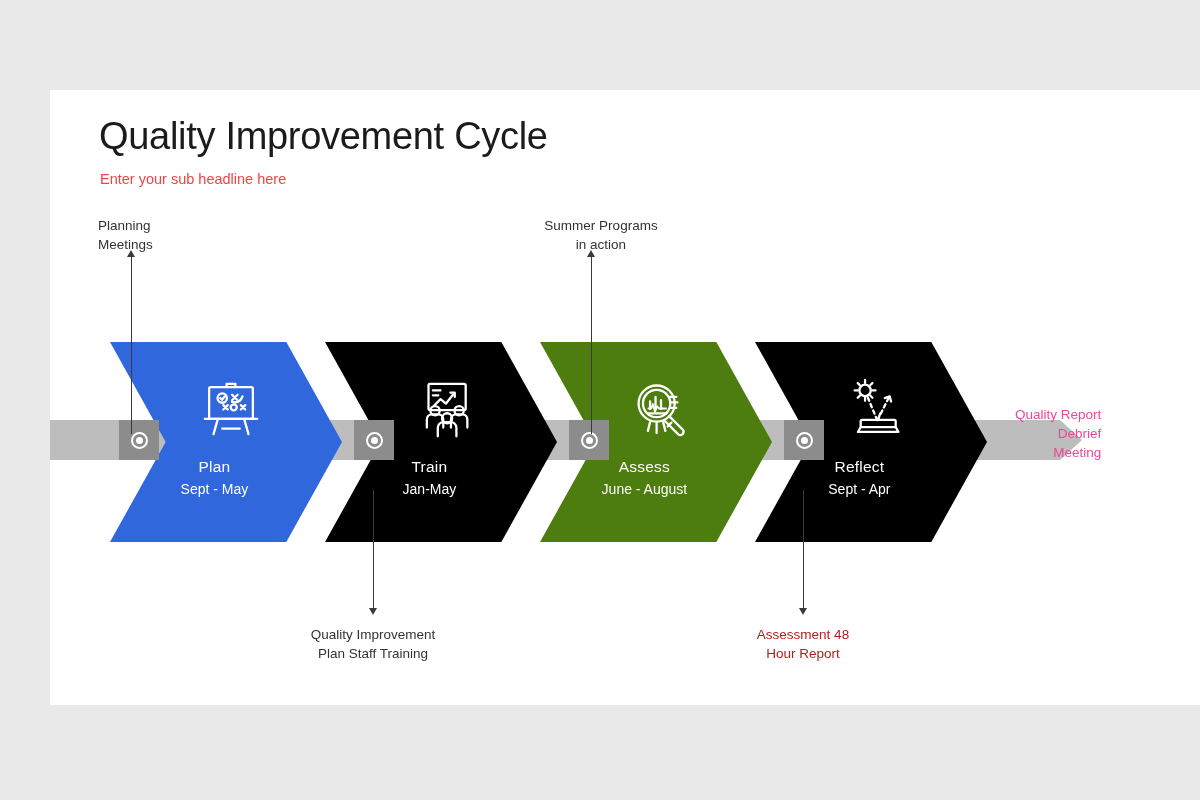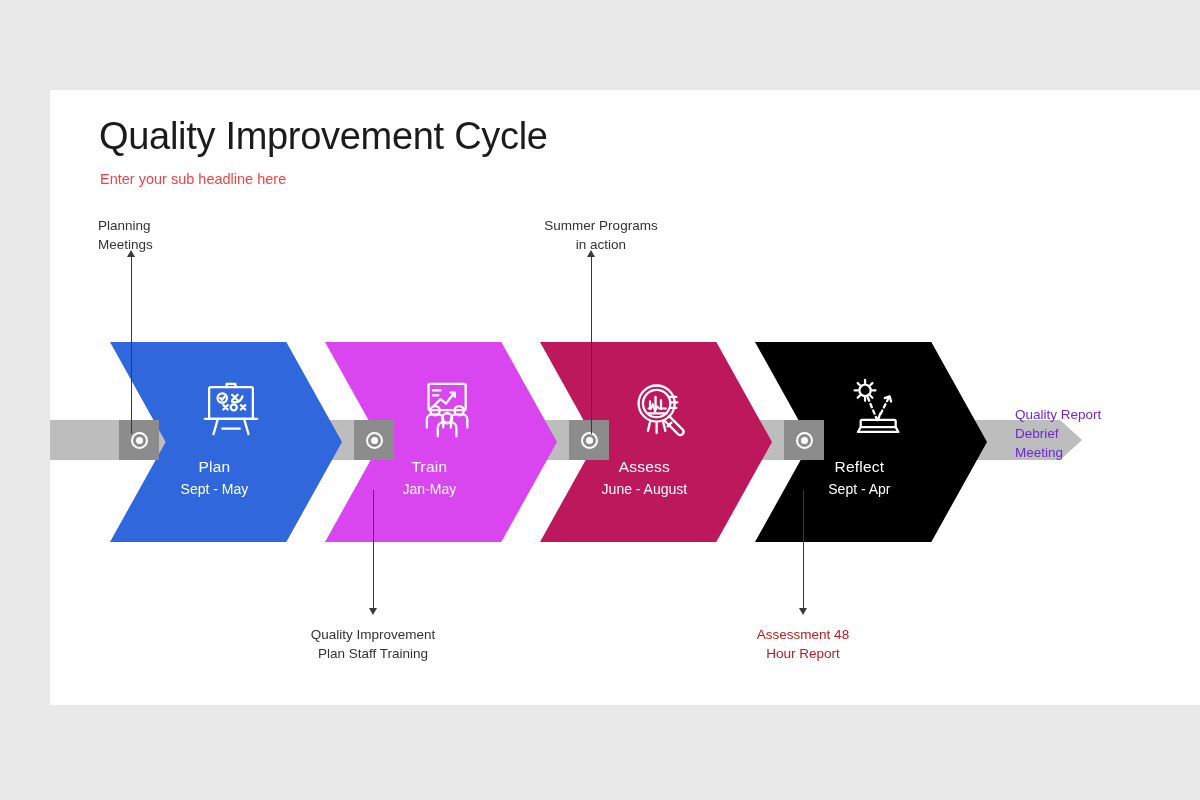--- a/index.html
+++ b/index.html
@@ -124,40 +124,40 @@
         <path d="M41 28.5l4 4M45 28.5l-4 4"></path>
         <path d="M33 25.5c4.5 1.2 8-0.8 9.5-5"></path>
         <path d="M8 41h48"></path>
         <path d="M20 41l-4 14M44 41l4 14M24 50h16"></path>
       </svg>
     </span>
     <div class="chev-label">Plan</div>
     <div class="chev-sub">Sept - May</div>
   </div>
 
-  <div class="chevron" id="chev-1" style="left: 275px; background: #d946ef;">
+  <div class="chevron" id="chev-1" style="left: 275px; background: #000000;">
     <span class="chev-icon">
       <svg viewBox="0 0 64 64" fill="none" stroke="#ffffff" stroke-width="2.1" stroke-linecap="round" stroke-linejoin="round">
         <rect x="16" y="9" width="34" height="24" rx="1.5"></rect>
         <path d="M20 15h7M20 19.5h5"></path>
         <path d="M21 29l6-6 5 4 7-9"></path>
         <path d="M36 17h4v4"></path>
         <circle cx="22" cy="33.5" r="4.2"></circle>
         <path d="M14.5 49v-7.5c0-2.6 2-4.6 4.6-4.6h5.8c2.6 0 4.6 2 4.6 4.6V49"></path>
         <circle cx="44" cy="33.5" r="4.2"></circle>
         <path d="M36.5 49v-7.5c0-2.6 2-4.6 4.6-4.6h5.8c2.6 0 4.6 2 4.6 4.6V49"></path>
         <circle cx="33" cy="40.5" r="4.6"></circle>
         <path d="M24.5 57v-7.8c0-2.9 2.3-5.2 5.2-5.2h6.6c2.9 0 5.2 2.3 5.2 5.2V57"></path>
       </svg>
     </span>
     <div class="chev-label">Train</div>
     <div class="chev-sub">Jan-May</div>
   </div>
 
-  <div class="chevron" id="chev-2" style="left: 490px; background: #be185d;">
+  <div class="chevron" id="chev-2" style="left: 490px; background: #4d7c0f;">
     <span class="chev-icon">
       <svg viewBox="0 0 64 64" fill="none" stroke="#ffffff" stroke-width="2.1" stroke-linecap="round" stroke-linejoin="round">
         <circle cx="28" cy="27" r="16.5"></circle>
         <circle cx="28" cy="27" r="12.5"></circle>
         <path d="M22 32v-7M27 32v-11M32 32v-8"></path>
         <path d="M20 36h17"></path>
         <path d="M20.5 31.5h2.5l1.5-4 2 7 2-5 1.5 2h6.5" stroke-width="1.7"></path>
         <path d="M40 21h6M41 26h6M40.5 31h5.5"></path>
         <path d="M22 44l-2 8M28 45v9M34 44l2 8"></path>
         <path d="M39.5 38.5l12.5 12.5a3 3 0 0 1-4.2 4.2L35.3 42.7"></path>
@@ -216,17 +216,17 @@
   <div class="leader" style="left:323px; top:400px; height:118px;"></div>
   <div class="arrow-down" style="left:319px; top:518px;"></div>
   <div class="callout-text" style="left: 228px; top: 535px; width: 190px; text-align: center; color: rgb(51, 51, 51);">Quality Improvement
 Plan Staff Training</div>
 
   <div class="leader" style="left:753px; top:400px; height:118px;"></div>
   <div class="arrow-down" style="left:749px; top:518px;"></div>
   <div class="callout-text" style="left: 658px; top: 535px; width: 190px; text-align: center; color: #b91c1c;">Assessment 48
 Hour Report</div>
 
-  <div class="callout-text" style="left: 965px; top: 315px; text-align: left; color: #6d28d9;">Quality Report
+  <div class="callout-text" style="left: 965px; top: 315px; text-align: right; color: #ec4899;">Quality Report
 Debrief
 Meeting</div>
 
 </div>
 
 </body></html>

